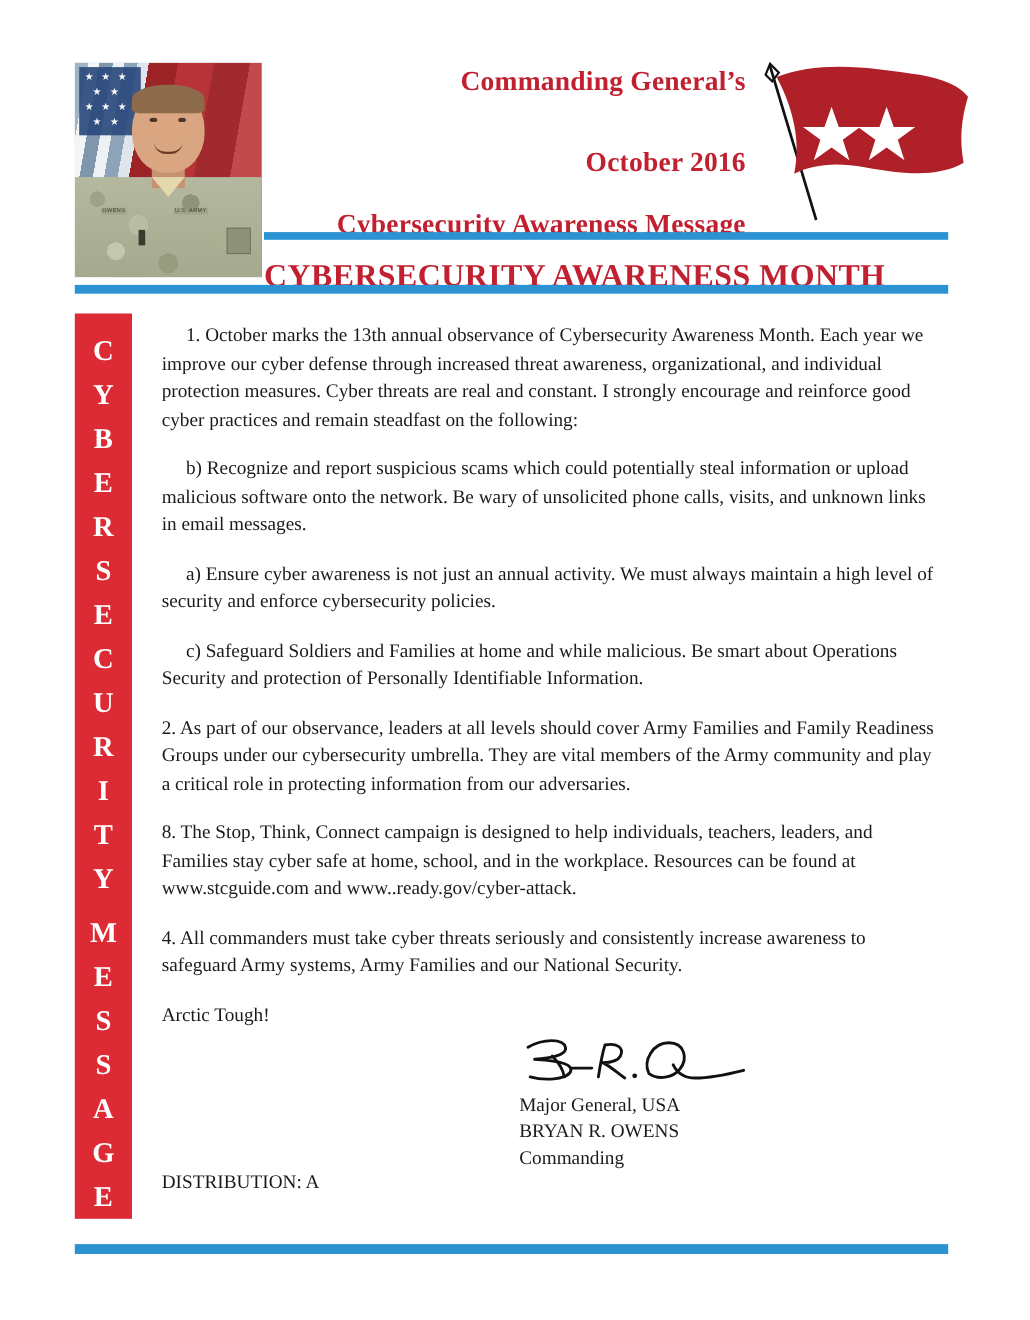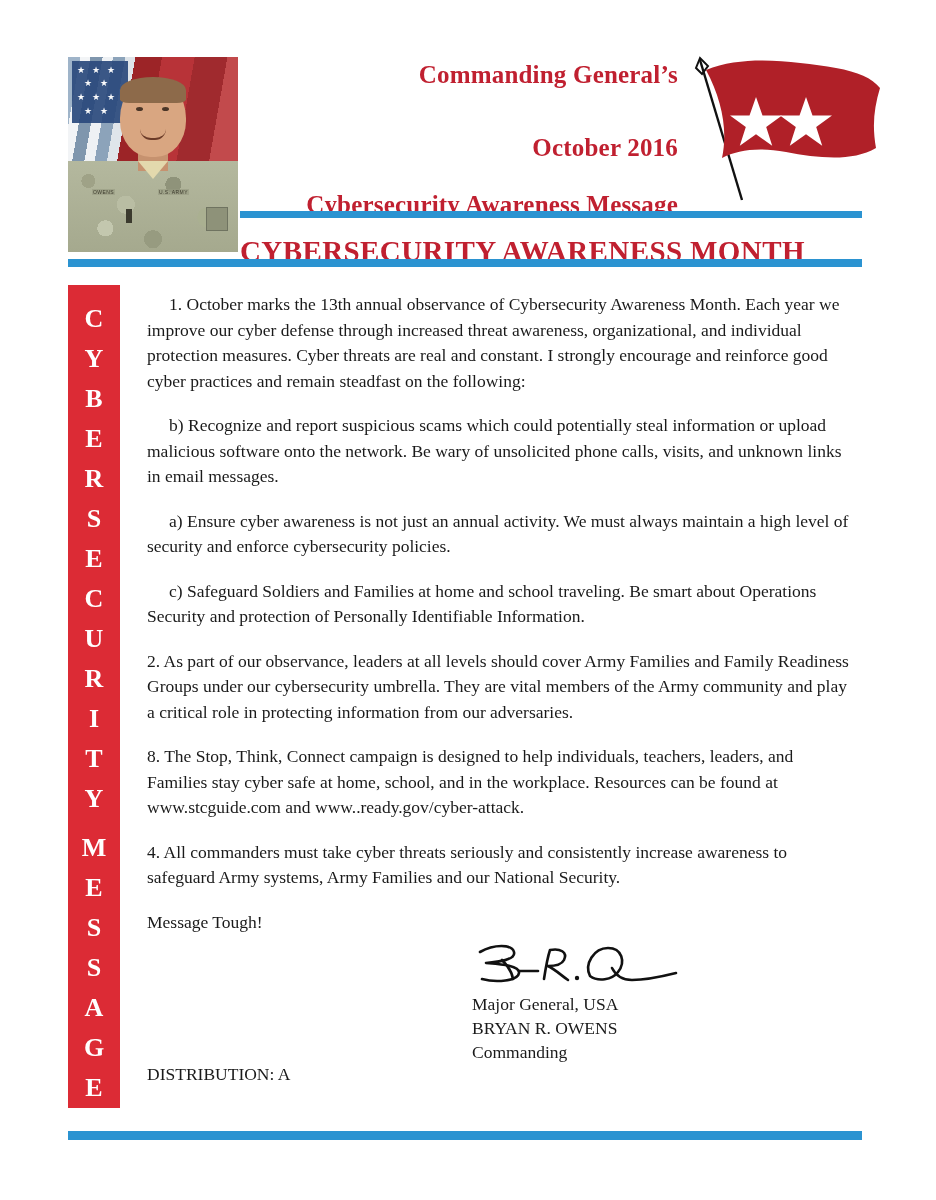--- a/index.html
+++ b/index.html
@@ -387,25 +387,25 @@
     <div class="letter">S</div>
     <div class="letter">A</div>
     <div class="letter">G</div>
     <div class="letter">E</div>
   </div>
 
   <div class="body-col">
     <p class="para indent">1.  October marks the 13th annual observance of Cybersecurity Awareness Month.  Each year we improve our cyber defense through increased threat awareness, organizational, and individual protection measures.  Cyber threats are real and constant.  I strongly encourage and reinforce good cyber practices and remain steadfast on the following:</p>
     <p class="para indent">b)  Recognize and report suspicious scams which could potentially steal information or upload malicious software onto the network.  Be wary of unsolicited phone calls, visits, and unknown links in email messages.</p>
     <p class="para indent">a)  Ensure cyber awareness is not just an annual activity.  We must always maintain a high level of security and enforce cybersecurity policies.</p>
-    <p class="para indent">c) Safeguard Soldiers and Families at home and school traveling.  Be smart about Operations Security and protection of Personally Identifiable Information.</p>
+    <p class="para indent">c) Safeguard Soldiers and Families at home and while malicious.  Be smart about Operations Security and protection of Personally Identifiable Information.</p>
     <p class="para">2.  As part of our observance, leaders at all levels should cover Army Families and Family Readiness Groups under our cybersecurity umbrella.  They are vital members of the Army community and play a critical role in protecting information from our adversaries.</p>
     <p class="para">8.   The Stop, Think, Connect campaign is designed to help individuals, teachers, leaders, and Families stay cyber safe at home, school, and in the workplace.  Resources can be found at www.stcguide.com and www..ready.gov/cyber-attack.</p>
     <p class="para">4.  All commanders must take cyber threats seriously and consistently increase awareness to safeguard Army systems, Army Families and our National Security.</p>
-    <p class="para">Message Tough!</p>
+    <p class="para">Arctic Tough!</p>
   </div>
 
   <div class="sig-block">
     <div class="signature">
       <svg width="230" height="58" viewBox="0 0 230 58" xmlns="http://www.w3.org/2000/svg">
         <g fill="none" stroke="#111111" stroke-width="2.6" stroke-linecap="round" stroke-linejoin="round">
           <path d="M8 14 C22 6, 40 6, 42 14 C44 22, 26 24, 14 25 C26 26, 48 27, 47 35 C46 43, 24 45, 10 41"></path>
           <path d="M30 22 C36 28, 40 34, 41 41"></path>
           <path d="M47 33 L66 33"></path>
           <path d="M72 41 C74 28, 76 18, 78 12 C88 10, 96 14, 92 22 C89 28, 80 28, 76 28 C84 32, 90 38, 96 42"></path>

